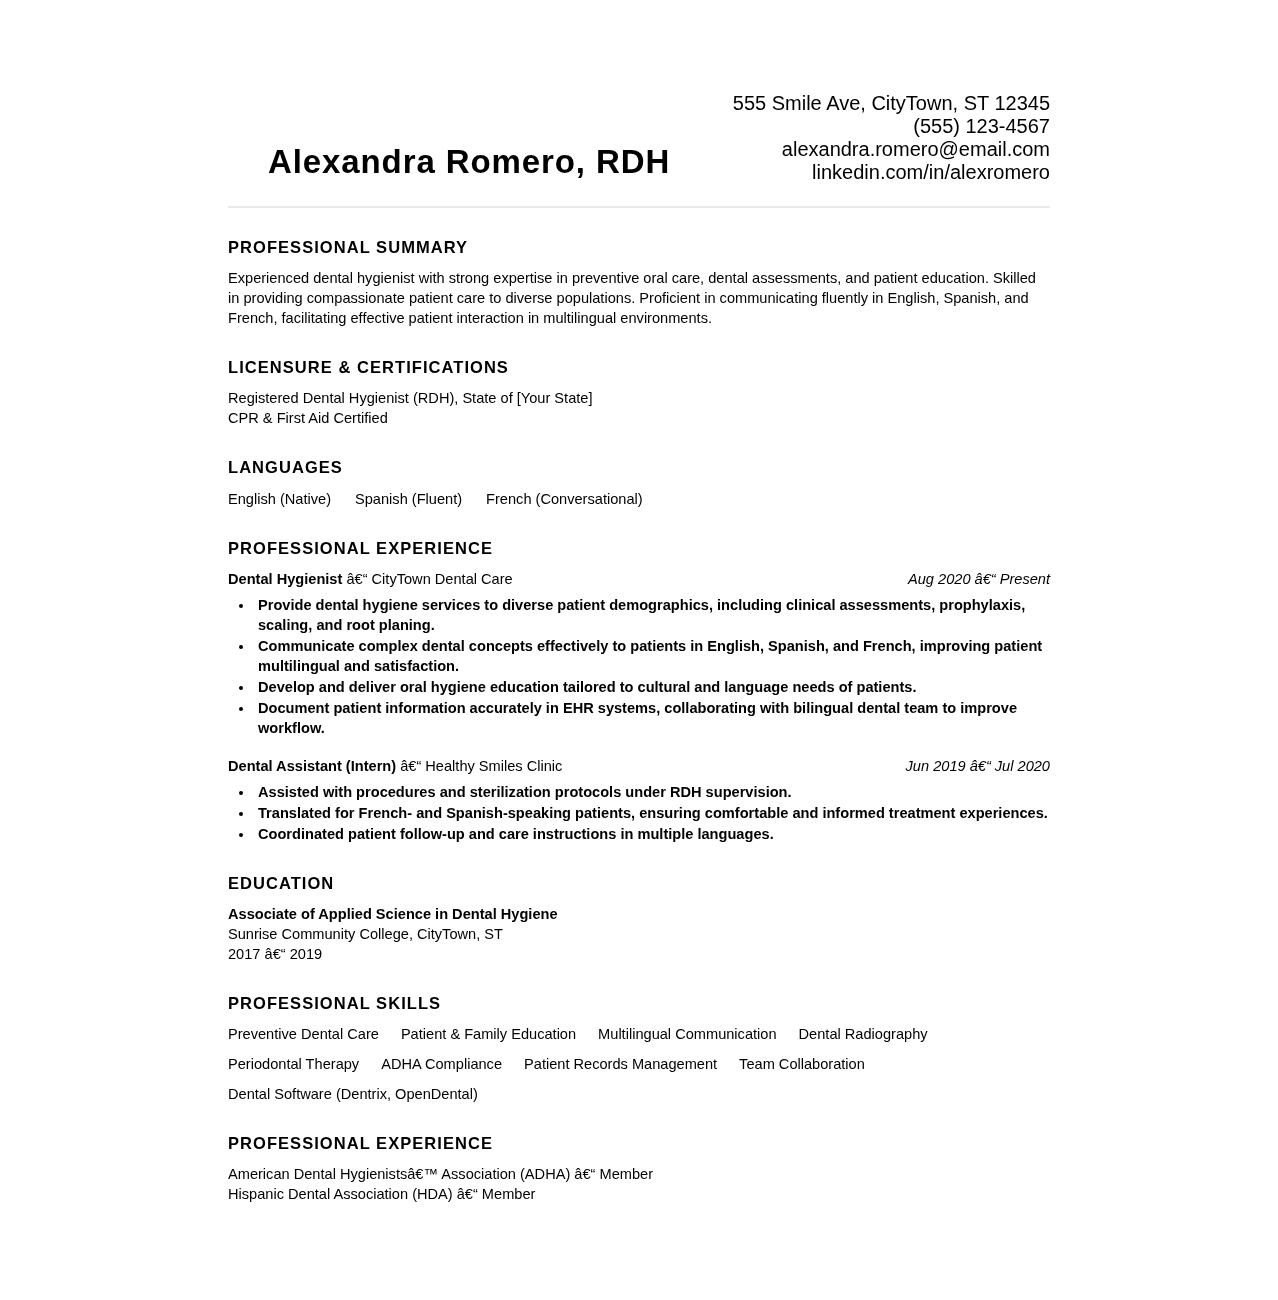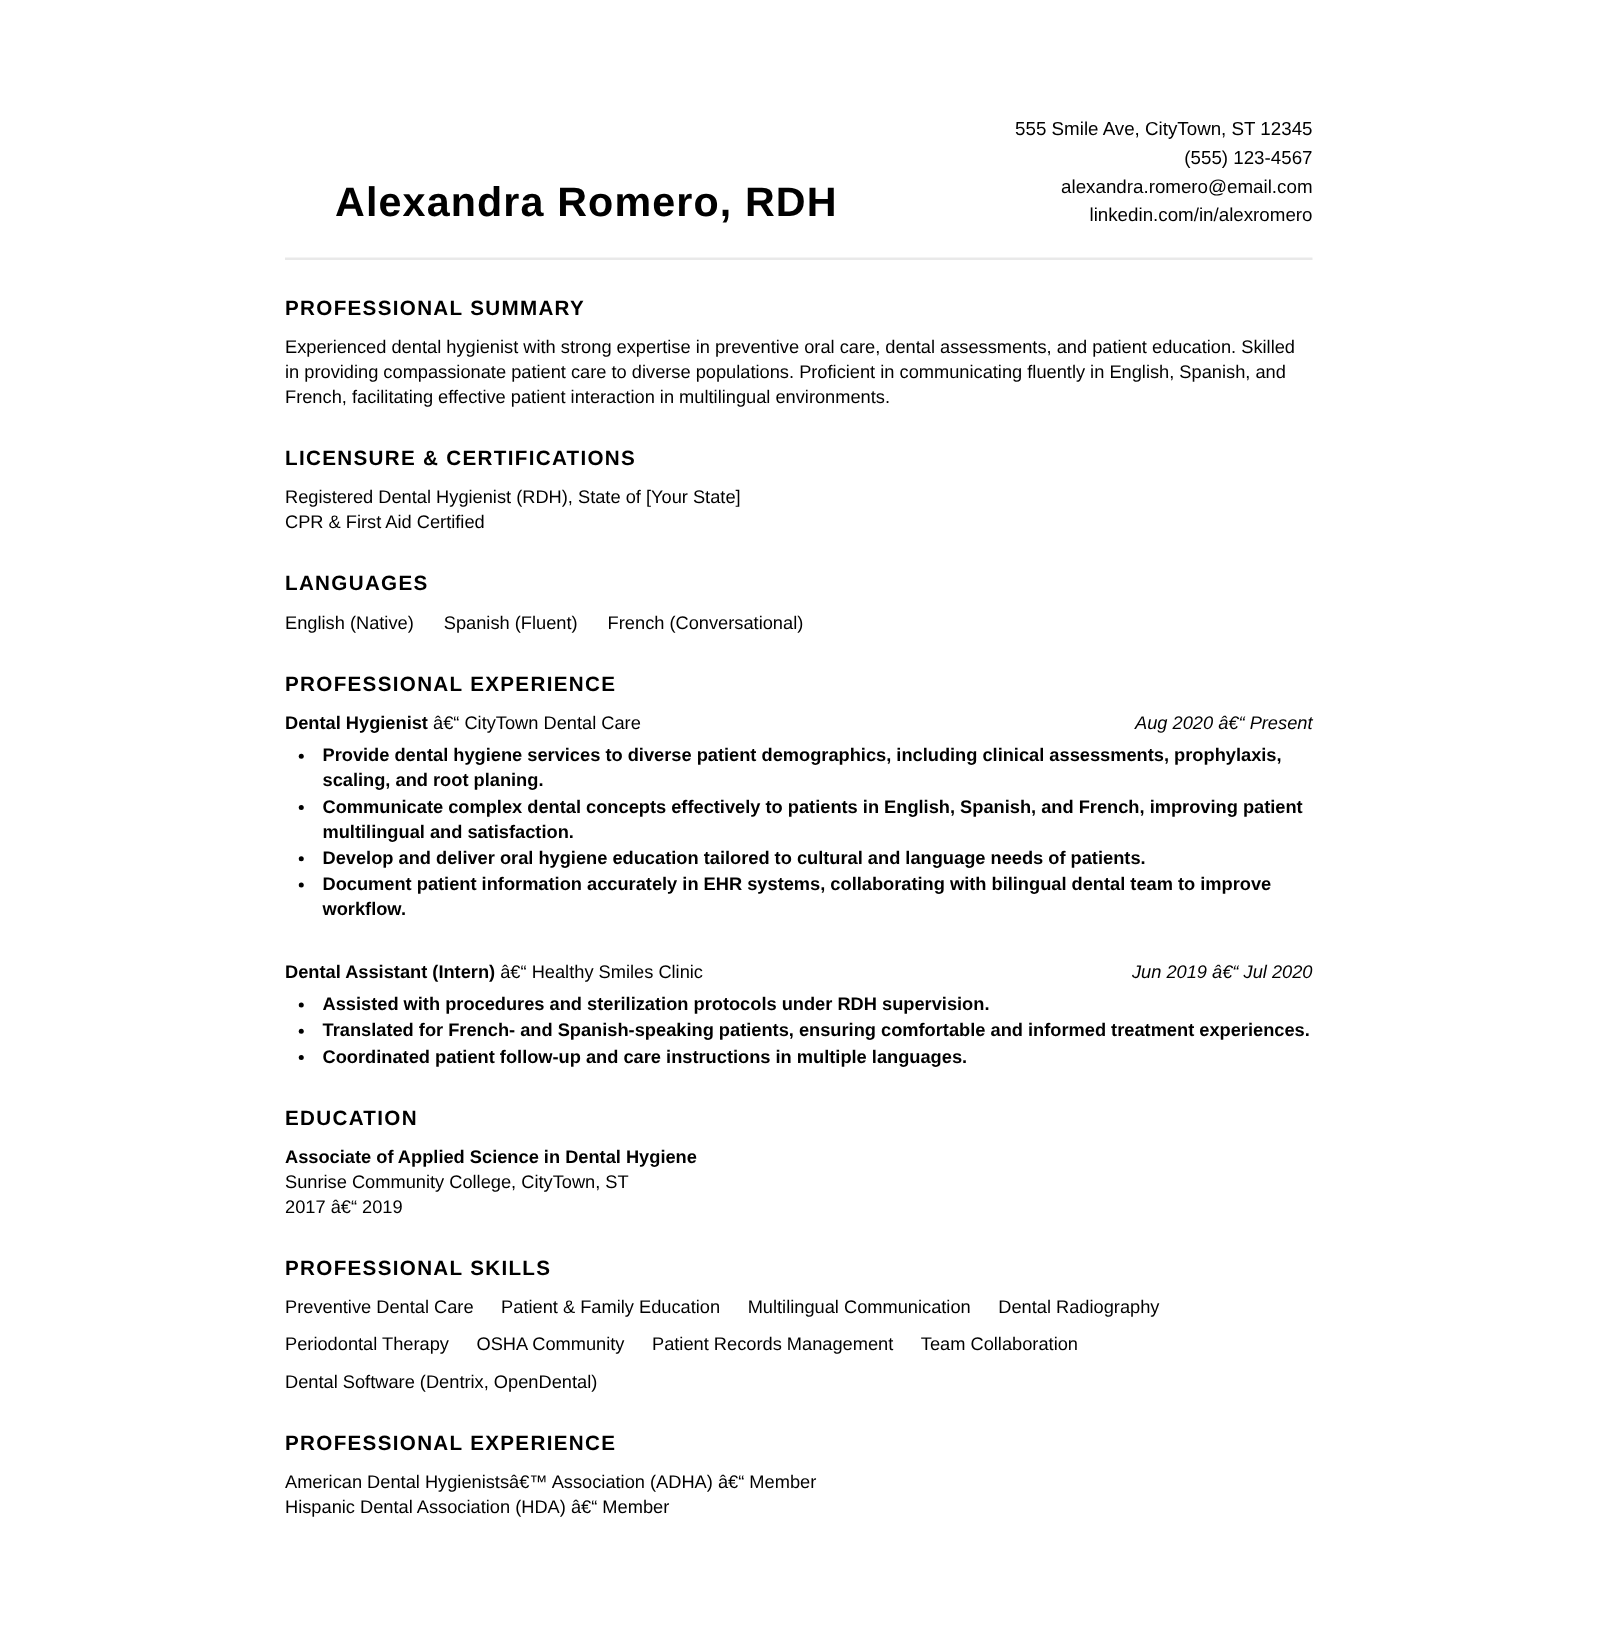--- a/index.html
+++ b/index.html
@@ -39,21 +39,21 @@
     font-size: 33px;
     font-weight: bold;
     letter-spacing: 0.9px;
     line-height: 1.1;
     white-space: nowrap;
     margin-bottom: 6px;
     margin-left: 40px;
   }
   .contact {
     text-align: right;
-    font-size: 15px;
+    font-size: 20px;
     line-height: 23px;
     padding-bottom: 2px;
   }
   .contact div { white-space: nowrap; }
 
   .rule {
     border-top: 2px solid #e9e9e9;
     margin-top: 20px;
   }
 
@@ -83,21 +83,21 @@
     line-height: 20px;
     column-gap: 24px;
     row-gap: 14px;
     margin-top: 12px;
   }
   .inline-list span { white-space: nowrap; }
   .skills-list { margin-top: 10px; column-gap: 22px; row-gap: 14px; max-width: 760px; }
 
   
   .job { margin-top: 4px; }
-  .job + .job { margin-top: 30px; }
+  .job + .job { margin-top: 18px; }
   .job-head {
     display: flex;
     justify-content: space-between;
     align-items: center;
     font-size: 14.6px;
     line-height: 21px;
   }
   .job-role { font-weight: bold; }
   .job-role-sep { font-weight: normal; }
   .job-company { font-weight: normal; }
@@ -210,21 +210,21 @@
     <div class="section">
       <div class="sec-title">PROFESSIONAL SKILLS</div>
       <div class="inline-list skills-list">
         <span>Preventive Dental Care</span>
         <span>Patient &amp; Family Education</span>
         <span>Multilingual Communication</span>
         <span>Dental Radiography</span>
       </div>
       <div class="inline-list skills-list">
         <span>Periodontal Therapy</span>
-        <span>OSHA Community</span>
+        <span>ADHA Compliance</span>
         <span>Patient Records Management</span>
         <span>Team Collaboration</span>
       </div>
       <div class="inline-list skills-list">
         <span>Dental Software (Dentrix, OpenDental)</span>
       </div>
     </div>
 
     <div class="section">
       <div class="sec-title">PROFESSIONAL EXPERIENCE</div>

